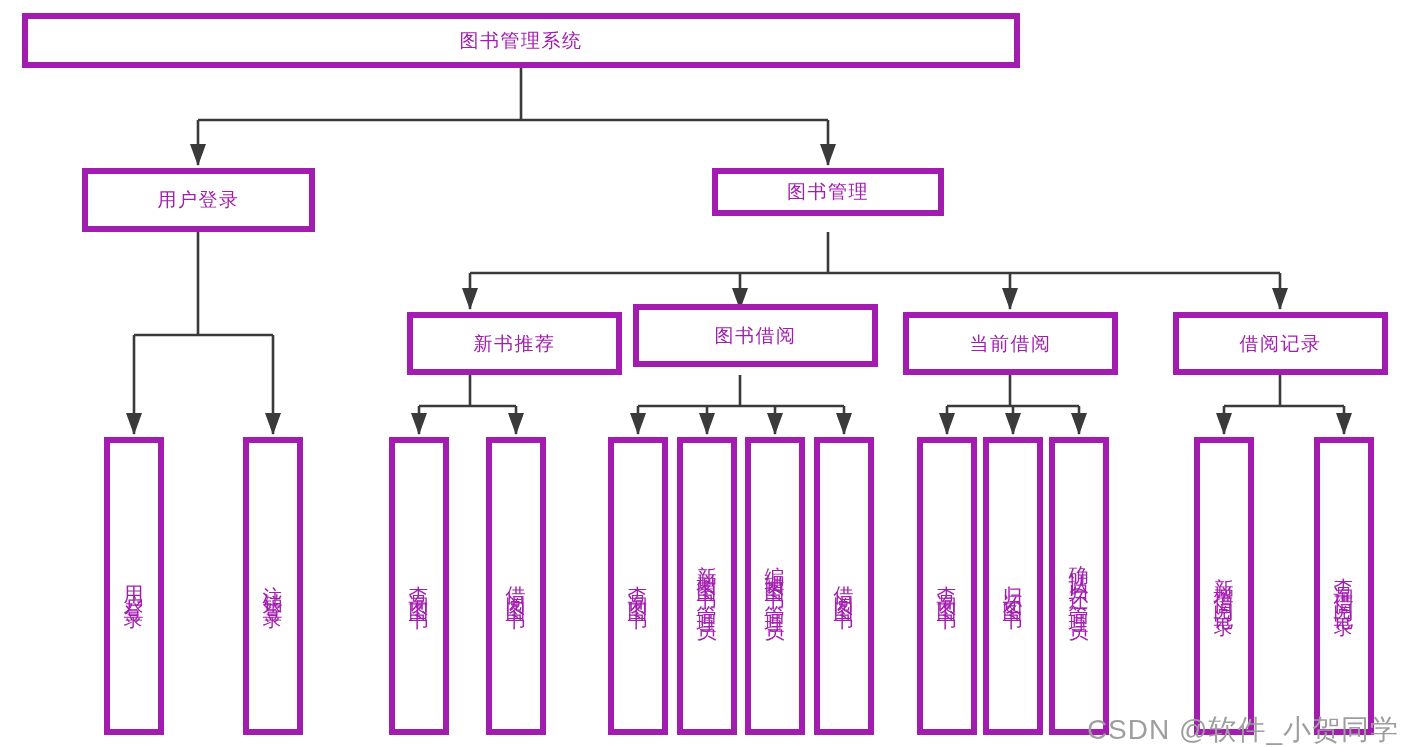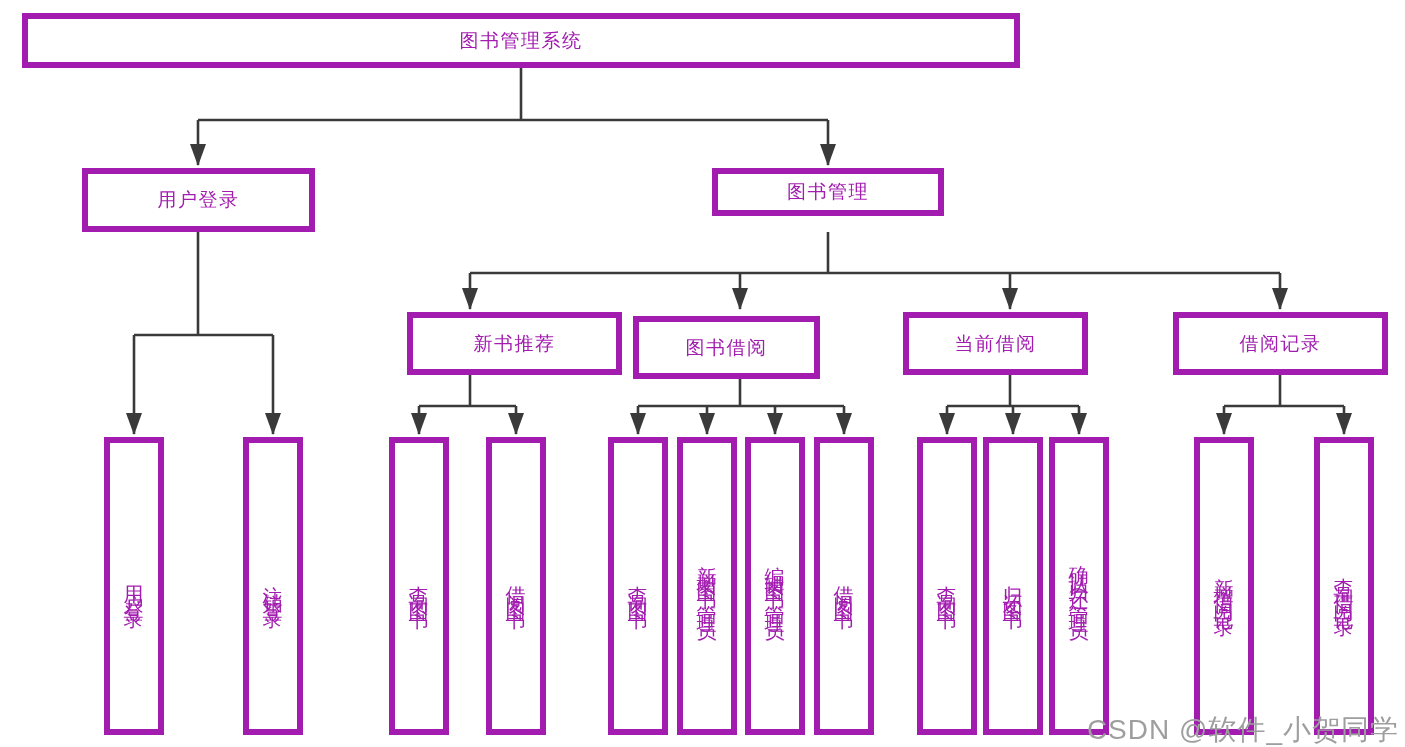--- a/index.html
+++ b/index.html
@@ -99,22 +99,22 @@
       <line x1="1344" y1="406" x2="1344" y2="434" marker-end="url(#arrow)"></line>
     </g>
   </svg>
 
   <div class="node h-node" style="left:22px; top:13px; width:998px; height:55px;">图书管理系统</div>
 
   <div class="node h-node" style="left:82px; top:168px; width:233px; height:64px;">用户登录</div>
   <div class="node h-node" style="left:712px; top:168px; width:232px; height:48px;">图书管理</div>
 
   <div class="node h-node" style="left:363px; top:312px; width:215px; height:63px;margin-left:44px;">新书推荐</div>
-  <div class="node h-node" style="left:633px; top:316px; width:187px; height:63px;">图书借阅</div>
-  <div class="node h-node" style="left:903px; top:312px; width:185px; height:63px;">当前借阅</div>
+  <div class="node h-node" style="left:633px; top:304px; width:245px; height:63px;">图书借阅</div>
+  <div class="node h-node" style="left:903px; top:312px; width:215px; height:63px;">当前借阅</div>
   <div class="node h-node" style="left:1173px; top:312px; width:215px; height:63px;">借阅记录</div>
 
   <div class="node leaf" style="left:104px; top:437px; width:60px; height:298px;">用户登录</div>
   <div class="node leaf" style="left:243px; top:437px; width:60px; height:298px;">注销登录</div>
 
   <div class="node leaf" style="left:389px; top:437px; width:60px; height:298px;">查询图书</div>
   <div class="node leaf" style="left:486px; top:437px; width:60px; height:298px;">借阅图书</div>
 
   <div class="node leaf" style="left:608px; top:437px; width:60px; height:298px;">查询图书</div>
   <div class="node leaf" style="left:677px; top:437px; width:60px; height:298px;">新增图书（管理员）</div>

